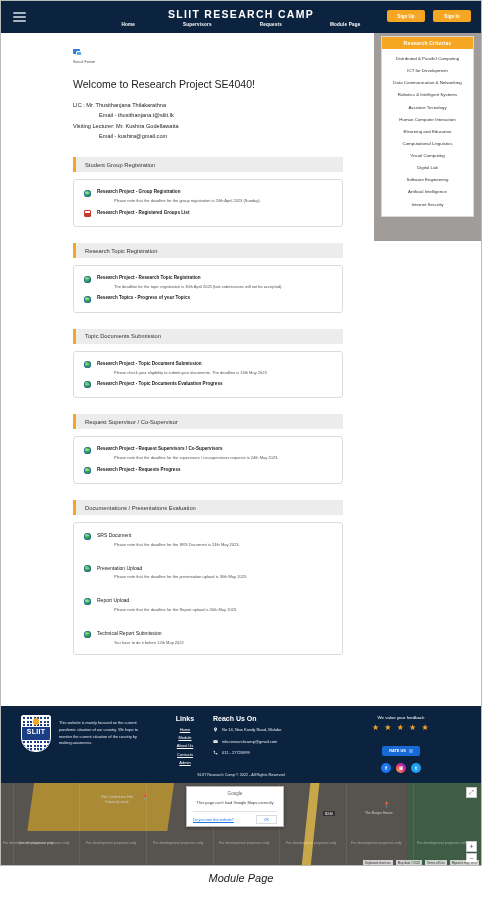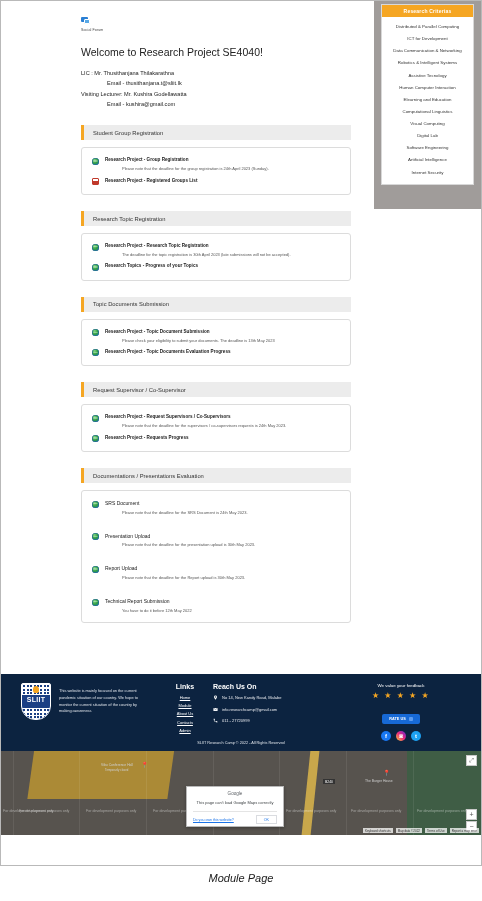--- a/index.html
+++ b/index.html
@@ -58,21 +58,21 @@
     background:#f5a623; color:#ffffff; font-size:5px; font-weight:bold;
     text-align:center; padding:3px 0; letter-spacing:.2px;
   }
   .sidebar-list { padding:4px 3px 5px 3px; }
   .sidebar-item {
     font-size:4.4px; color:#333333; text-align:center; padding:3.1px 2px;
     line-height:1.35; cursor:pointer;
   }
 
   
-  .main { position:absolute; left:12px; top:0; width:375px; padding:16px 0 17px 0; }
+  .main { position:absolute; left:4px; top:0; width:375px; padding:16px 0 17px 0; }
   .content { width:270px; margin-left:68px; }
 
   .social-icon { width:9px; height:8px; position:relative; margin-bottom:3px; }
   .social-icon .b1 {
     position:absolute; left:0; top:0; width:6.5px; height:5px;
     background:#2a7fd4; border-radius:1px;
   }
   .social-icon .b2 {
     position:absolute; left:3px; top:2.2px; width:6px; height:4.6px;
     background:#5aa9e6; border-radius:1px; border:.5px solid #ffffff;
@@ -236,20 +236,38 @@
     font-size:11px; font-style:italic; color:#1a1a1a;
     font-family:"Liberation Sans", sans-serif;
   }
 </style>
 </head>
 <body>
 
 <div class="page">
   <div class="browser">
 
+    <div class="navbar">
+      <div class="hamburger">
+        <i></i>
+          <i></i>
+          <i></i>
+      </div>
+      <div class="brand">SLIIT  RESEARCH  CAMP</div>
+      <div class="navlinks">
+        <a>Home</a>
+        <a>Supervisors</a>
+        <a>Requests</a>
+        <a>Module Page</a>
+      </div>
+      <div class="authbtns">
+        <button class="authbtn">Sign Up</button>
+        <button class="authbtn">Sign In</button>
+      </div>
+    </div>
 
     <div class="bodywrap">
 
       <div class="sidebar-outer">
         <div class="sidebar-inner">
           <div class="sidebar-head">Research Criterias</div>
           <div class="sidebar-list">
             <div class="sidebar-item">Distributed &amp; Parallel Computing</div>
             <div class="sidebar-item">ICT for Development</div>
             <div class="sidebar-item">Data Communication &amp; Networking</div>

